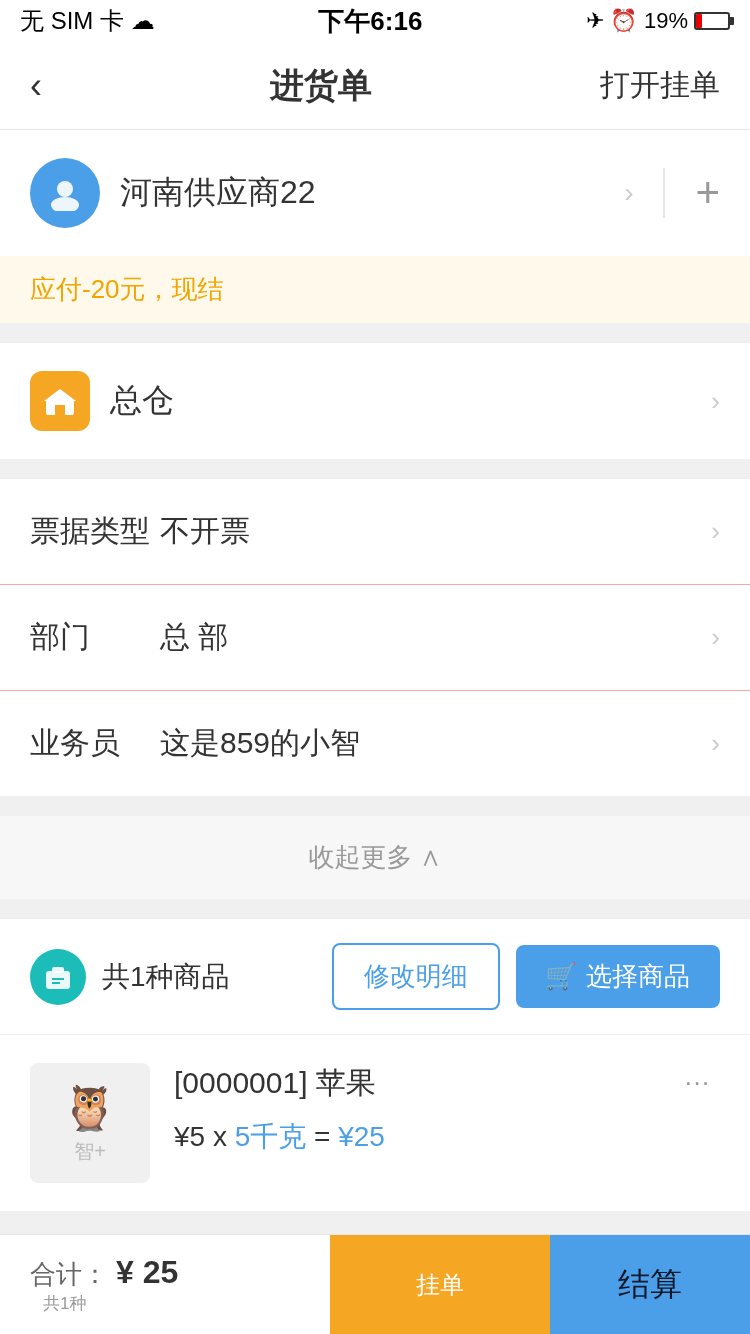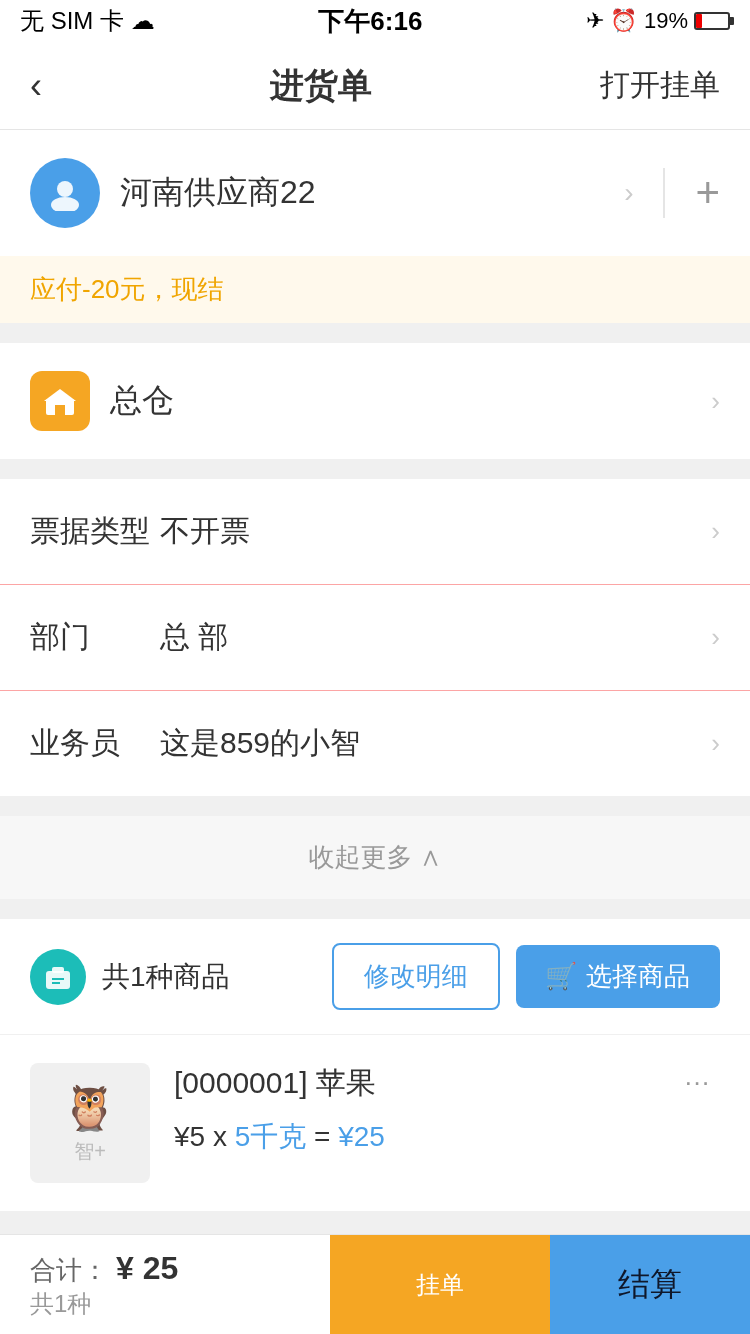--- a/index.html
+++ b/index.html
@@ -309,22 +309,23 @@
     .total-label {
       font-size: 26px;
       color: #666;
     }
     .total-amount {
       font-size: 32px;
       font-weight: 600;
       color: #333;
     }
     .total-count {
-      font-size: 24px;
+      font-size: 17px;
       color: #999;
+      margin-left: 13px;
     }
     .btn-suspend {
       width: 220px;
       background: #f5a623;
       color: #fff;
       font-size: 24px;
       display: flex;
       align-items: center;
       justify-content: center;
       cursor: pointer;

